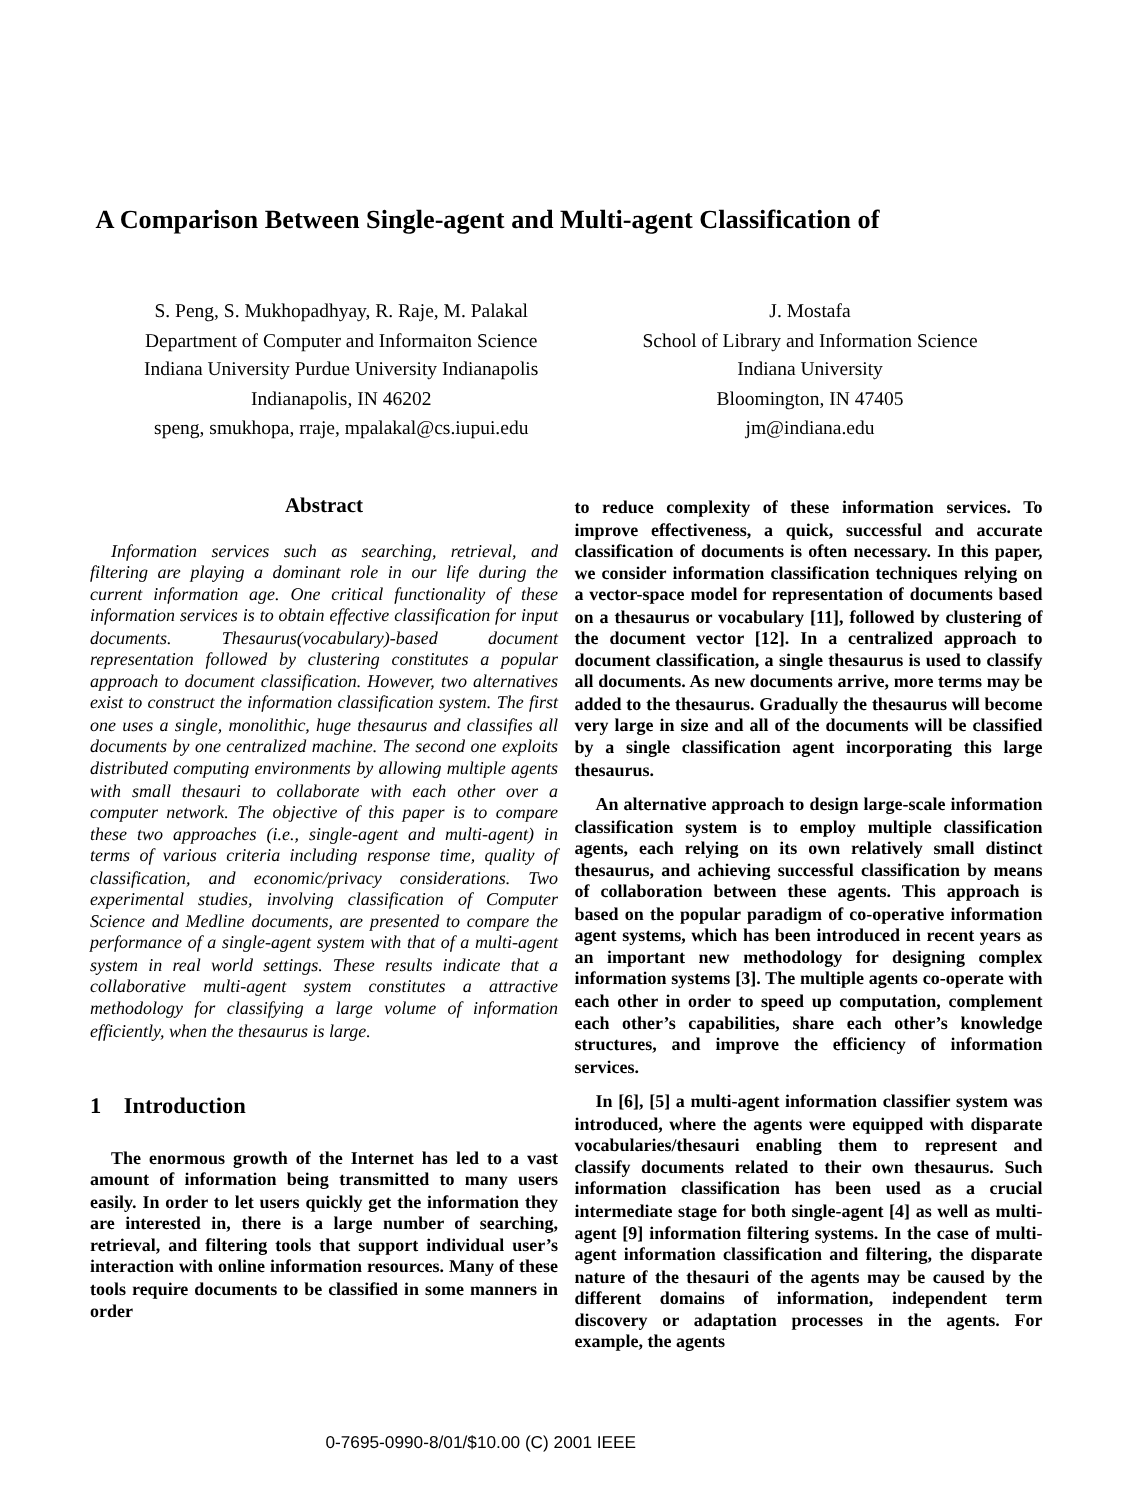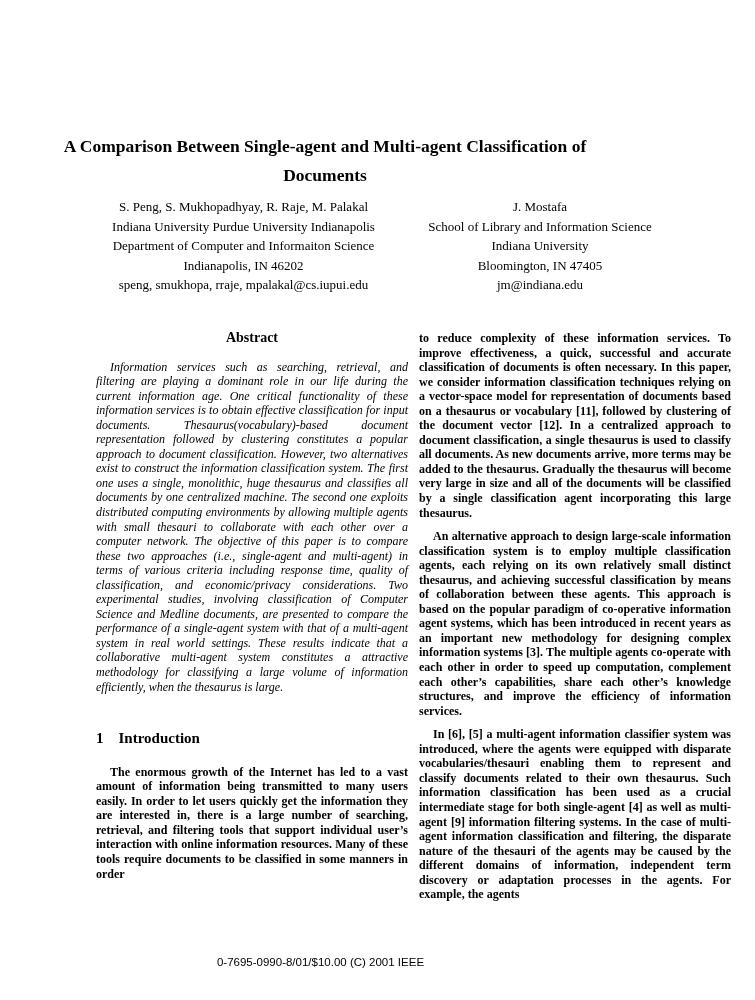--- a/index.html
+++ b/index.html
@@ -31,31 +31,30 @@
     left: 0;
     width: 755px;
   }
   .author-block {
     position: absolute;
     top: 0;
     text-align: center;
     font-size: 13px;
     line-height: 19.5px;
   }
-  .author-block-left  { left: 56px;  width: 375px; }
+  .author-block-left  { left: 40px;  width: 375px; }
   .author-block-right { left: 390px; width: 300px; }
 
   .column {
     position: absolute;
     top: 331px;
     width: 312px;
     font-size: 12px;
     line-height: 14.55px;
     text-align: justify;
-    margin-left: 36px;
   }
   .column-left  { left: 60px; }
   .column-right { left: 383px; }
 
   .abstract-heading {
     font-size: 14px;
     font-weight: bold;
     text-align: center;
     margin: 0 0 14px 0;
   }
@@ -92,28 +91,27 @@
     text-align: center;
     font-family: "Liberation Sans", sans-serif;
     font-size: 11.5px;
   }
 </style>
 </head>
 <body>
 
 <div class="page-title">
   <div>A Comparison Between Single-agent and Multi-agent Classification of</div>
-  <div>Documents</div>
 </div>
 
 <div class="authors-row">
   <div class="author-block author-block-left">
     <div>S. Peng, S. Mukhopadhyay, R. Raje, M. Palakal</div>
+    <div>Department of Computer and Informaiton Science</div>
     <div>Indiana University Purdue University Indianapolis</div>
-    <div>Department of Computer and Informaiton Science</div>
     <div>Indianapolis, IN 46202</div>
     <div>speng, smukhopa, rraje, mpalakal@cs.iupui.edu</div>
   </div>
   <div class="author-block author-block-right">
     <div>J. Mostafa</div>
     <div>School of Library and Information Science</div>
     <div>Indiana University</div>
     <div>Bloomington, IN 47405</div>
     <div>jm@indiana.edu</div>
   </div>

